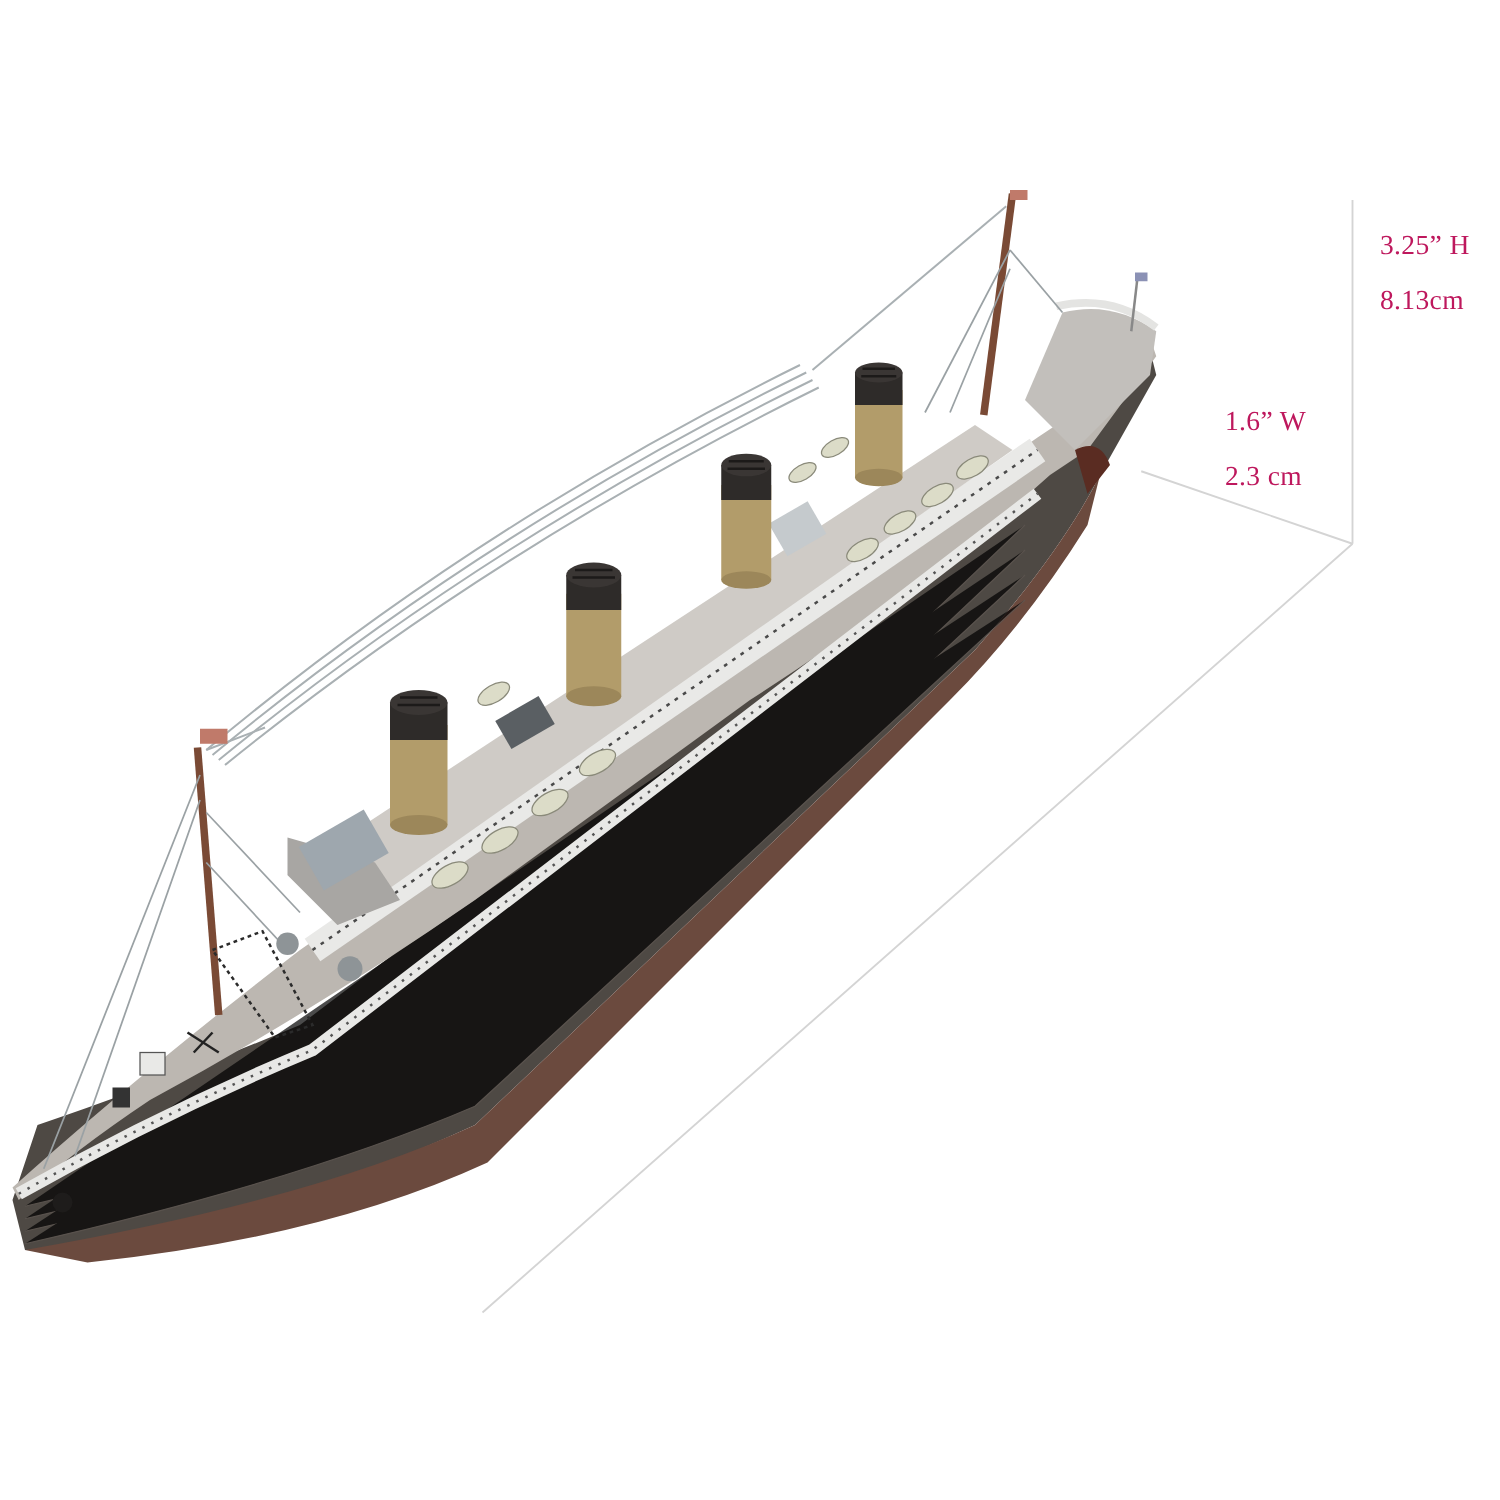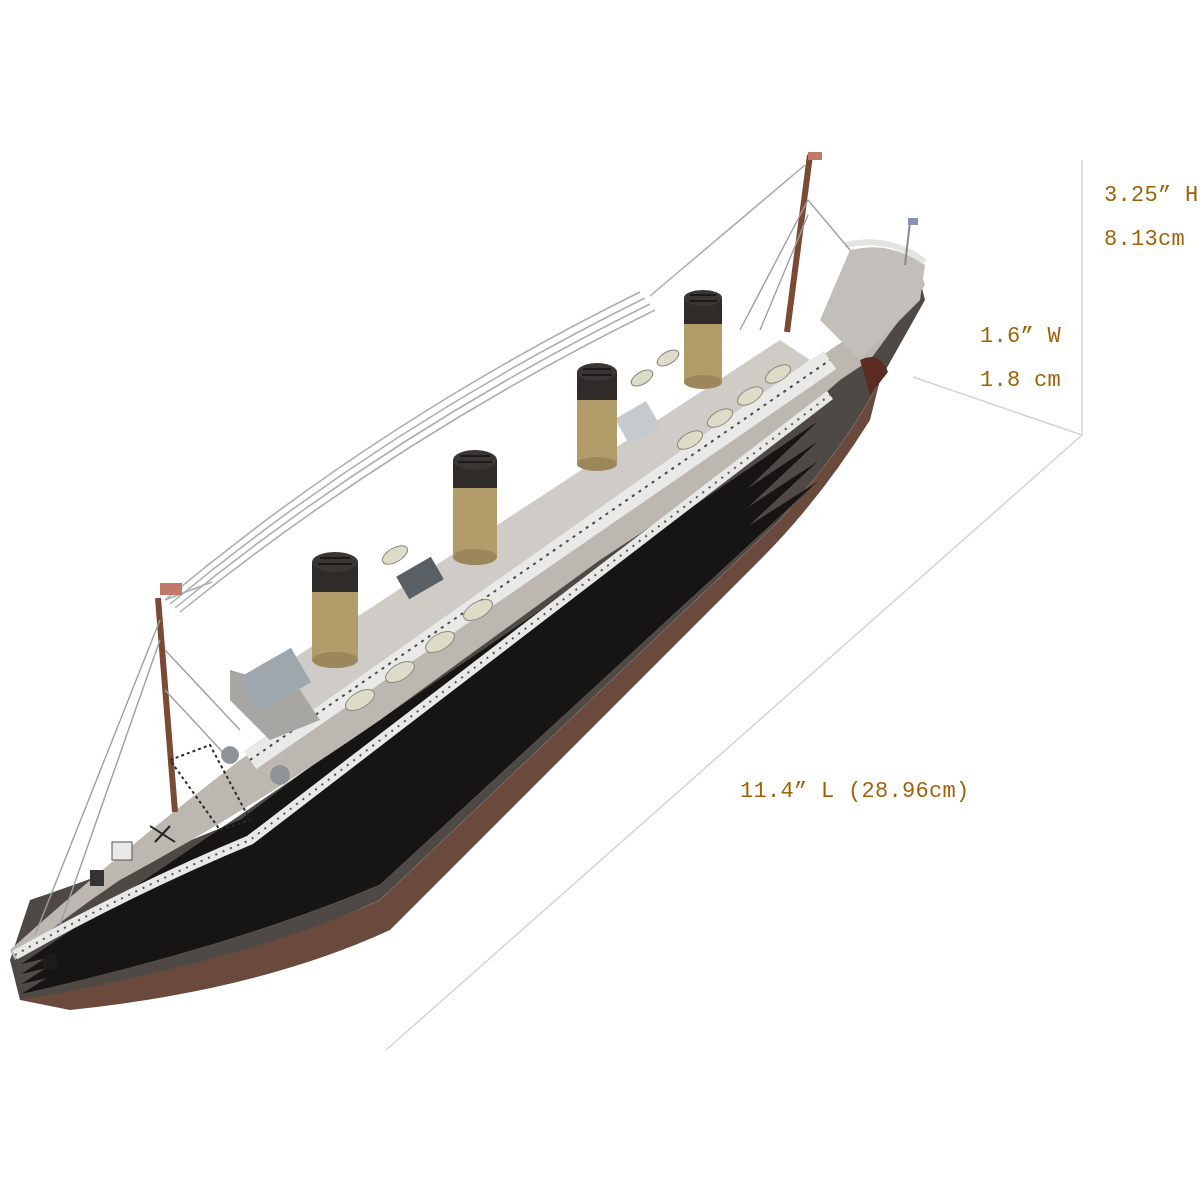--- a/index.html
+++ b/index.html
@@ -1,18 +1,18 @@
 <!DOCTYPE html>
 <html><head>
   <meta charset="utf-8">
   <style>
     html, body { margin: 0; padding: 0; background: #ffffff; }
     body { width: 1200px; height: 1200px; position: relative; overflow: hidden; font-family: "DejaVu Sans", sans-serif; }
     #stage { position: absolute; left: 0; top: 0; width: 1200px; height: 1200px; }
-    .dim-label { position: absolute; color: #a16207; font-size: 22px; line-height: 44px; letter-spacing: 0.3px; white-space: nowrap; font-family: Liberation Mono, monospace; }
+    .dim-label { position: absolute; color: #be185d; font-size: 22px; line-height: 44px; letter-spacing: 0.3px; white-space: nowrap; font-family: Liberation Serif, serif; }
     .dim-label span { display: block; }
   </style>
 </head>
 <body>
 
 <div id="stage">
   <svg width="1200" height="1200" viewBox="0 0 1200 1200" xmlns="http://www.w3.org/2000/svg">
 
     <g stroke="#d4d4d4" stroke-width="1.5" fill="none">
       <line x1="1082" y1="160" x2="1082" y2="435"></line>
@@ -153,19 +153,16 @@
     </g>
   </svg>
 
   <div class="dim-label" style="left:1104px; top:174px;">
     <span>3.25” H</span>
     <span>8.13cm</span>
   </div>
 
   <div class="dim-label" style="left:980px; top:315px;">
     <span>1.6” W</span>
-    <span>1.8 cm</span>
+    <span>2.3 cm</span>
   </div>
 
-  <div class="dim-label" style="left:740px; top:770px;">
-    <span>11.4” L (28.96cm)</span>
-  </div>
 </div>
 
 </body></html>

